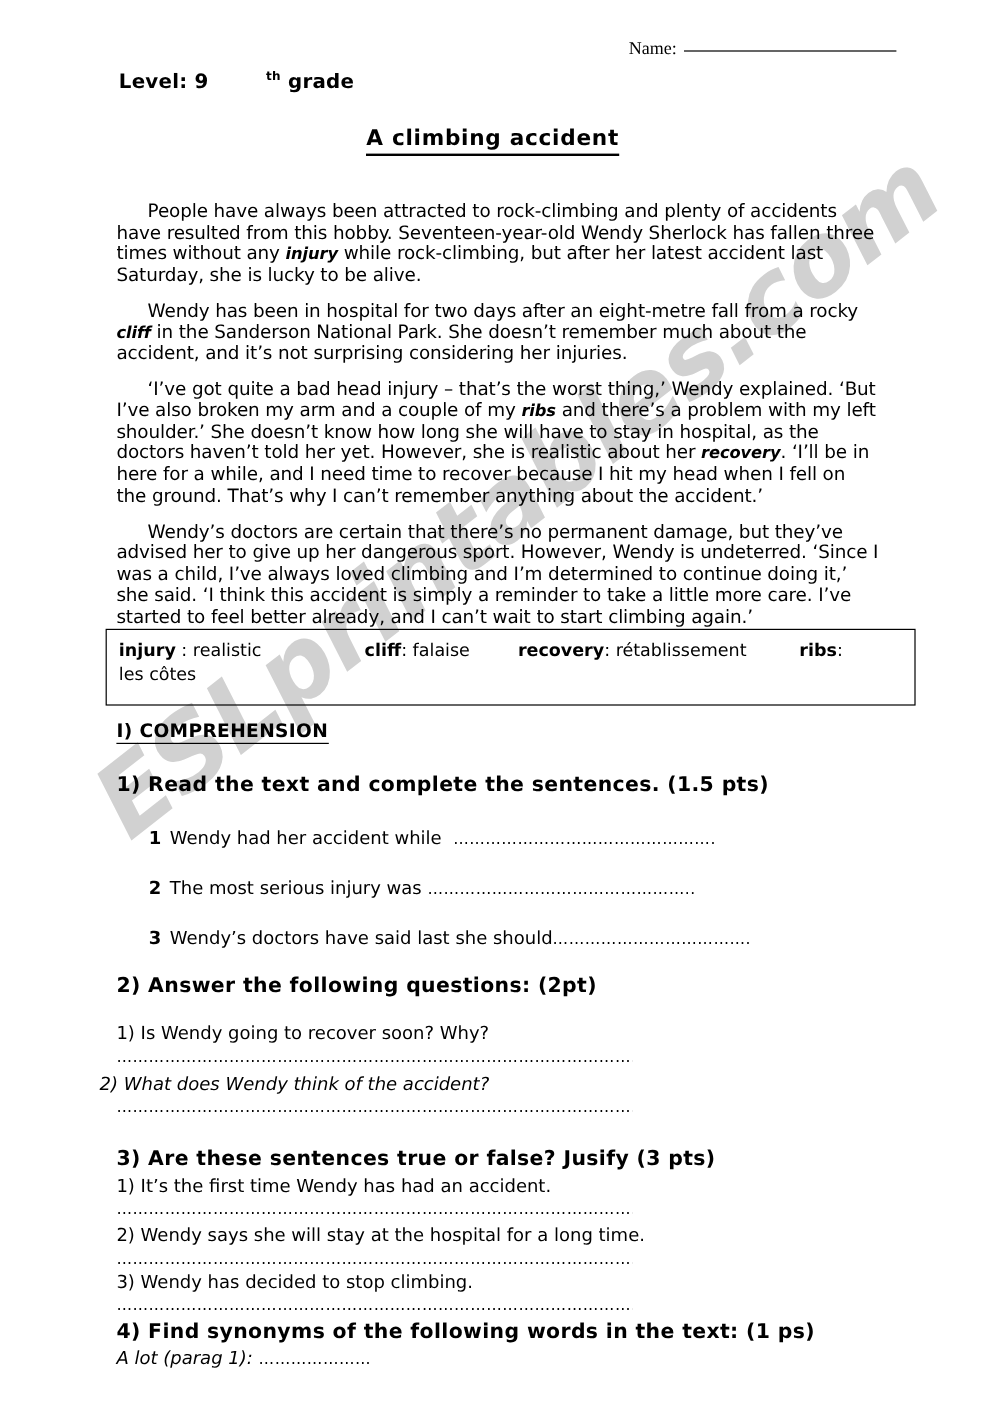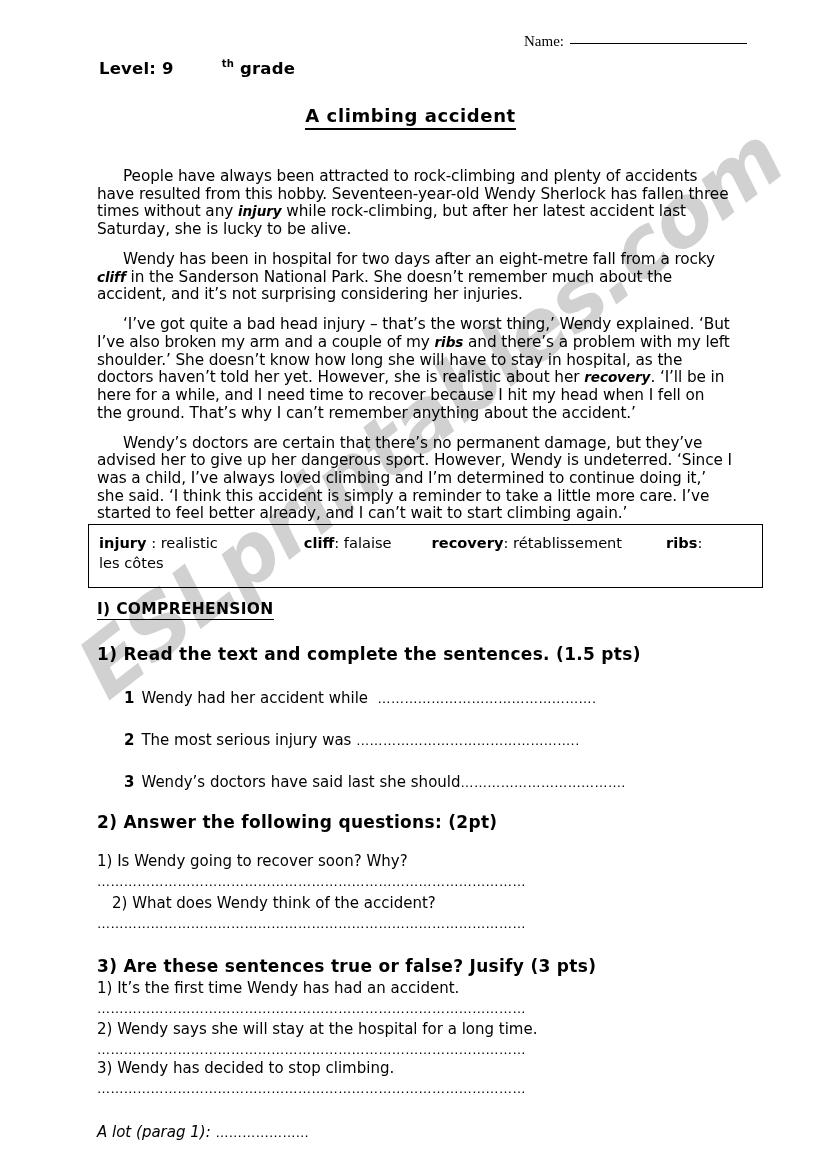--- a/index.html
+++ b/index.html
@@ -196,21 +196,21 @@
   }
 
   #q1-head { left: 97px; top: 644px; }
   #q1-1 { left: 124px; top: 689px; }
   #q1-2 { left: 124px; top: 731px; }
   #q1-3 { left: 124px; top: 773px; }
 
   #q2-head { left: 97px; top: 812px; }
   #q2-1 { left: 97px; top: 852px; }
   #q2-1-rule { left: 97px; top: 874px; width: 430px; }
-  #q2-2 { left: 112px; top: 894px; }
+  #q2-2 { left: 83px; top: 894px; font-style: italic; }
   #q2-2-rule { left: 97px; top: 916px; width: 430px; }
 
   #q3-head { left: 97px; top: 956px; }
   #q3-1 { left: 97px; top: 979px; }
   #q3-1-rule { left: 97px; top: 1001px; width: 430px; }
   #q3-2 { left: 97px; top: 1020px; }
   #q3-2-rule { left: 97px; top: 1042px; width: 430px; }
   #q3-3 { left: 97px; top: 1059px; }
   #q3-3-rule { left: 97px; top: 1081px; width: 430px; }
 
@@ -278,18 +278,19 @@
     <div id="q2-2-rule" class="answer-rule hand">……………………………………………………………………………………………</div>
 
     <div id="q3-head" class="q-head hand">3)   Are these sentences true or false? Jusify (3 pts)</div>
     <div id="q3-1" class="q-item hand">1) It’s the first time Wendy has had an accident.</div>
     <div id="q3-1-rule" class="answer-rule hand">……………………………………………………………………………………………</div>
     <div id="q3-2" class="q-item hand">2) Wendy says she will stay at the hospital for a long time.</div>
     <div id="q3-2-rule" class="answer-rule hand">……………………………………………………………………………………………</div>
     <div id="q3-3" class="q-item hand">3) Wendy has decided to stop climbing.</div>
     <div id="q3-3-rule" class="answer-rule hand">……………………………………………………………………………………………</div>
 
+    <div id="q4-head" class="q-head hand">4)   Find synonyms of the following words in the text: (1 ps)</div>
     <div id="q4-1" class="q-item hand">
       <span>A lot (parag 1): </span><span class="dots">…………………</span>
     </div>
 
   </div>
 </div>
 
 </body></html>

